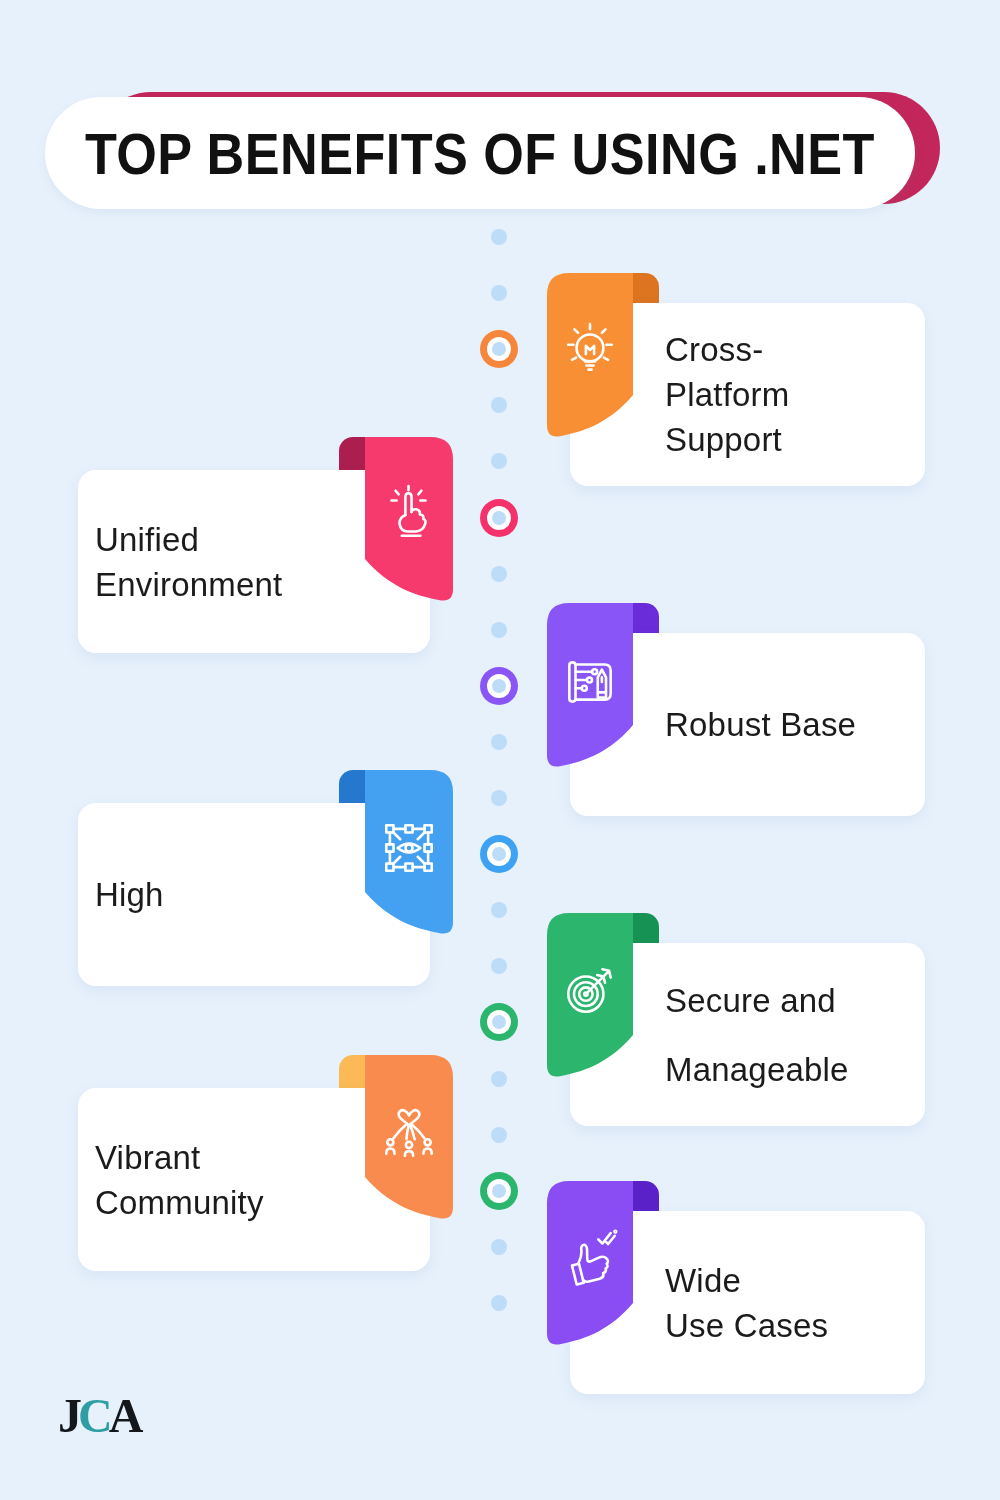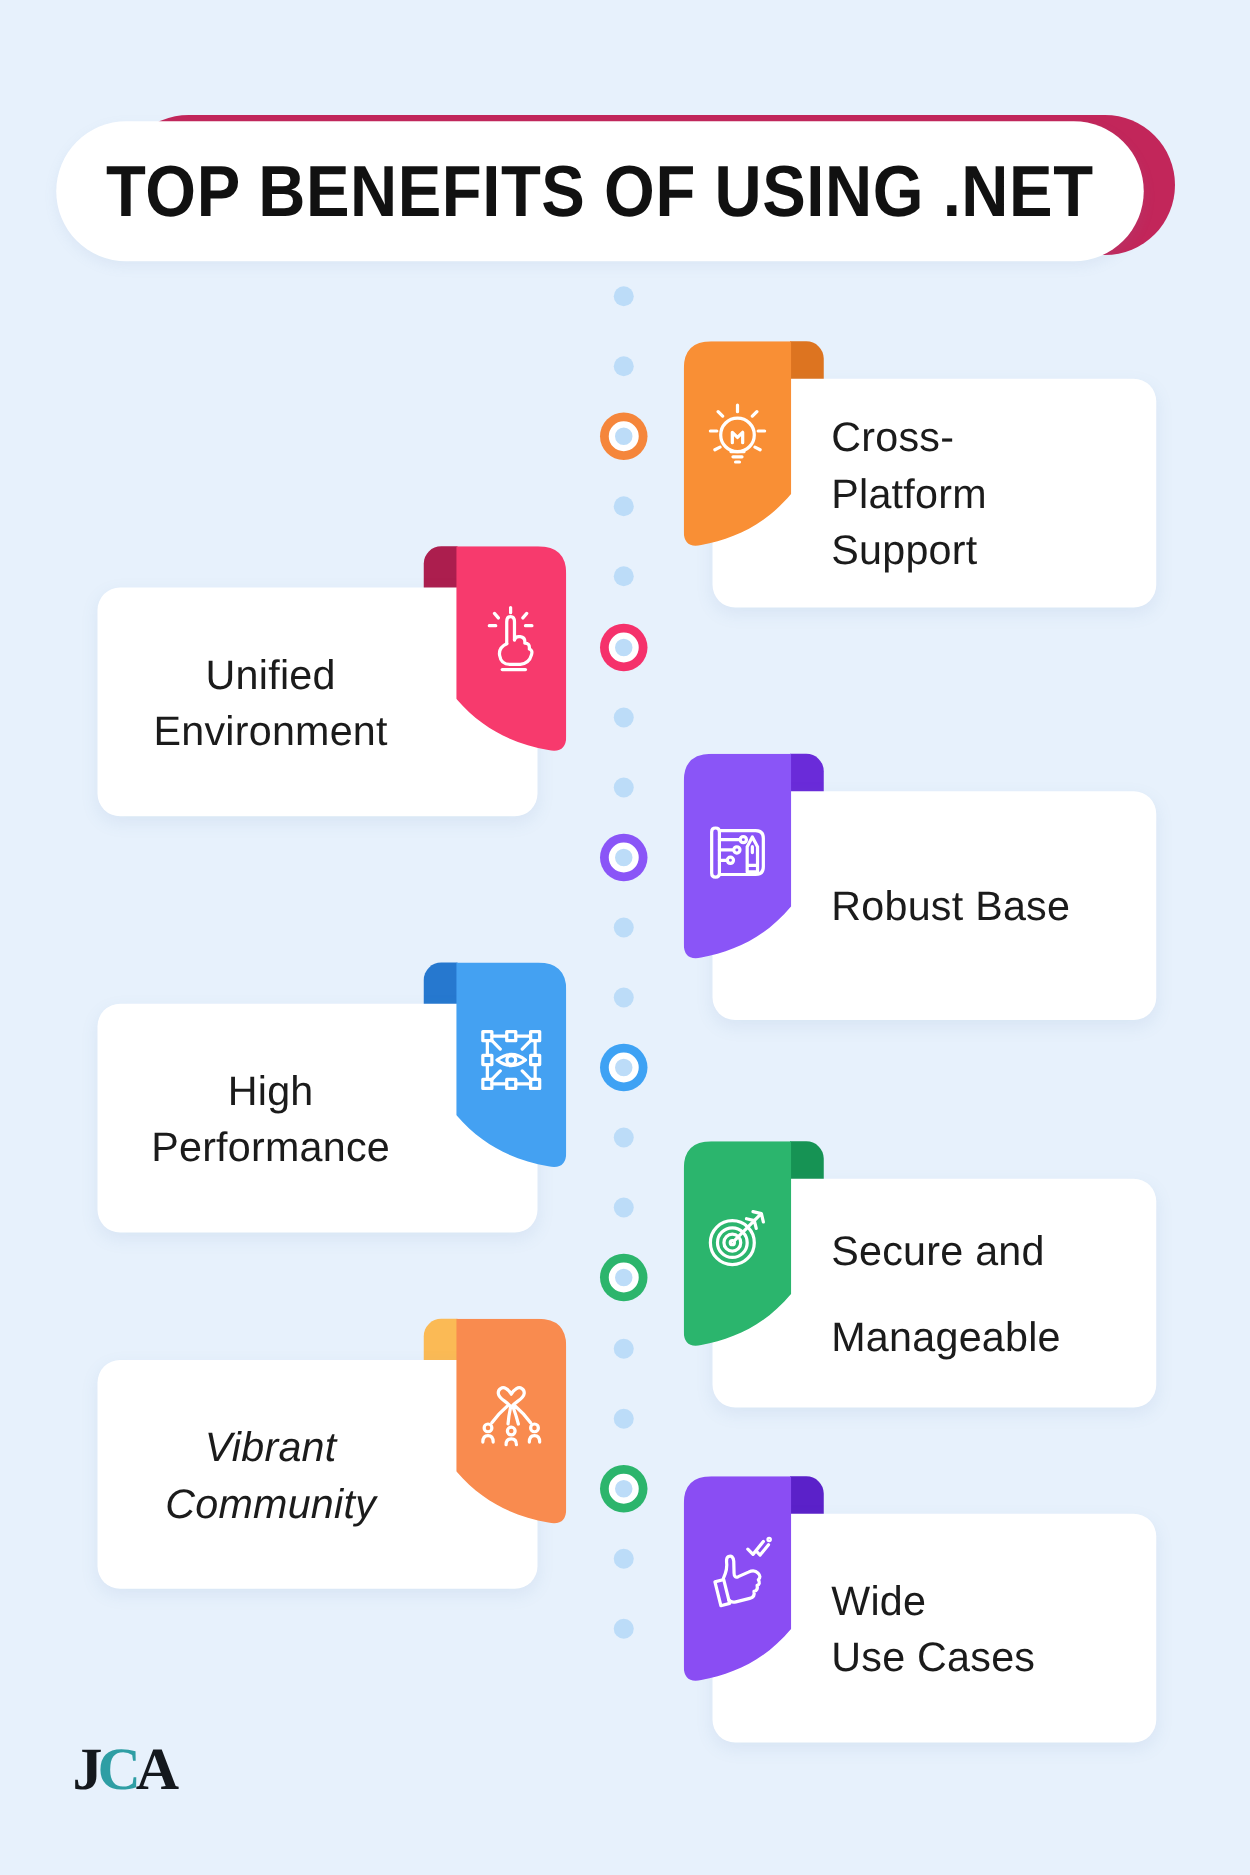--- a/index.html
+++ b/index.html
@@ -40,21 +40,21 @@
   .fold.right{border-radius:0 14px 0 0;}
   .fold.left{border-radius:14px 0 0 0;}
   .bookmark{position:absolute;z-index:4;}
   .bookmark.mirror{transform:scaleX(-1);}
   .bm-icon{position:absolute;z-index:5;}
   .bm-icon svg{stroke:#ffffff;fill:none;stroke-width:2.5;stroke-linecap:round;stroke-linejoin:round;}
   .card-text{
     position:absolute;z-index:4;display:flex;flex-direction:column;justify-content:center;
     font-size:33px;line-height:45px;color:#1B1B1B;letter-spacing:.2px;
   }
-  .card-text.left{align-items:center;text-align:right;}
+  .card-text.left{align-items:flex-start;text-align:right;}
   .card-text.right{align-items:flex-start;text-align:center;}
   
   #logo{
     position:absolute;left:58px;top:1388px;z-index:3;
     font-family:"Liberation Serif", serif;font-weight:700;font-size:48px;
     letter-spacing:-4px;
   }
 </style>
 </head>
 <body>
@@ -149,21 +149,20 @@
           <rect x="8" y="45" width="7" height="7"></rect>
           <rect x="26.5" y="45" width="7" height="7"></rect>
           <rect x="45" y="45" width="7" height="7"></rect>
           <path d="M15 11.5 H26.5 M33.5 11.5 H45 M11.5 15 V26.5 M11.5 33.5 V45 M48.5 15 V26.5 M48.5 33.5 V45 M15 48.5 H26.5 M33.5 48.5 H45"></path>
           <path d="M14.5 14.5 L21.5 21.5 M45.5 14.5 L38.5 21.5 M14.5 45.5 L21.5 38.5 M45.5 45.5 L38.5 38.5"></path>
           <path d="M19 30 Q30 21.5 41 30 Q30 38.5 19 30 Z"></path>
           <circle cx="30" cy="30" r="3.4"></circle>
         </svg></div>
       <div class="card-text left" style="top: 803px; height: 183px; left: 95px; width: 243px;">
         <span>High</span>
-        <span>Performance</span>
       </div>
       <div class="fold right" style="background: rgb(22, 147, 84); top: 913px; left: 632px;"></div>
       <div class="card" style="left: 570px; top: 943px; width: 355px; height: 183px;"></div>
       <svg viewBox="0 0 86 166" width="86" height="166" preserveAspectRatio="none" class="bookmark" style="left: 547px; top: 913px;">
         <path d="M0 22 Q0 0 22 0 H86 V122 C64 148 40 158 14 163 Q0 166 0 152 Z" fill="#2BB56D"></path>
       </svg>
       <div class="bm-icon" style="left: 559px; top: 960px;"><svg width="62" height="62" viewBox="0 0 60 60">
           <circle cx="26" cy="33" r="17"></circle>
           <circle cx="26" cy="33" r="11.5"></circle>
           <circle cx="26" cy="33" r="6.5"></circle>
@@ -180,21 +179,21 @@
         <path d="M0 22 Q0 0 22 0 H86 V122 C64 148 40 158 14 163 Q0 166 0 152 Z" fill="#F98B4F"></path>
       </svg>
       <div class="bm-icon" style="left: 378px; top: 1102px;"><svg width="62" height="62" viewBox="0 0 60 60">
           <path d="M30 23 C26.5 18 20.5 17 20 12.5 C19.6 9 23 6.8 26 8.6 Q29 10.4 30 13 Q31 10.4 34 8.6 C37 6.8 40.4 9 40 12.5 C39.5 17 33.5 18 30 23 Z"></path>
           <path d="M27 22 Q20 28 15 35 M29.5 23 Q28 30 27.5 36 M31.5 23 Q34 30 35.5 36 M33 22 Q40 28 45 35"></path>
           <circle cx="12" cy="39" r="3"></circle>
           <circle cx="30" cy="41.5" r="3"></circle>
           <circle cx="48" cy="39" r="3"></circle>
           <path d="M8 50 Q8 45 12 45 Q16 45 16 50 M26 52 Q26 47.5 30 47.5 Q34 47.5 34 52 M44 50 Q44 45 48 45 Q52 45 52 50"></path>
         </svg></div>
-      <div class="card-text left" style="top: 1088px; height: 183px; left: 95px; width: 243px; font-style: italic;">
+      <div class="card-text left" style="top: 1088px; height: 183px; left: 95px; width: 243px;">
         <span>Vibrant</span>
         <span>Community</span>
       </div>
       <div class="fold right" style="background: rgb(91, 33, 201); top: 1181px; left: 632px;"></div>
       <div class="card" style="left: 570px; top: 1211px; width: 355px; height: 183px;"></div>
       <svg viewBox="0 0 86 166" width="86" height="166" preserveAspectRatio="none" class="bookmark" style="left: 547px; top: 1181px;">
         <path d="M0 22 Q0 0 22 0 H86 V122 C64 148 40 158 14 163 Q0 166 0 152 Z" fill="#8A4DF3"></path>
       </svg>
       <div class="bm-icon" style="left: 559px; top: 1228px;"><svg width="62" height="62" viewBox="0 0 60 60">
           <g transform="rotate(-14 30 36)">

